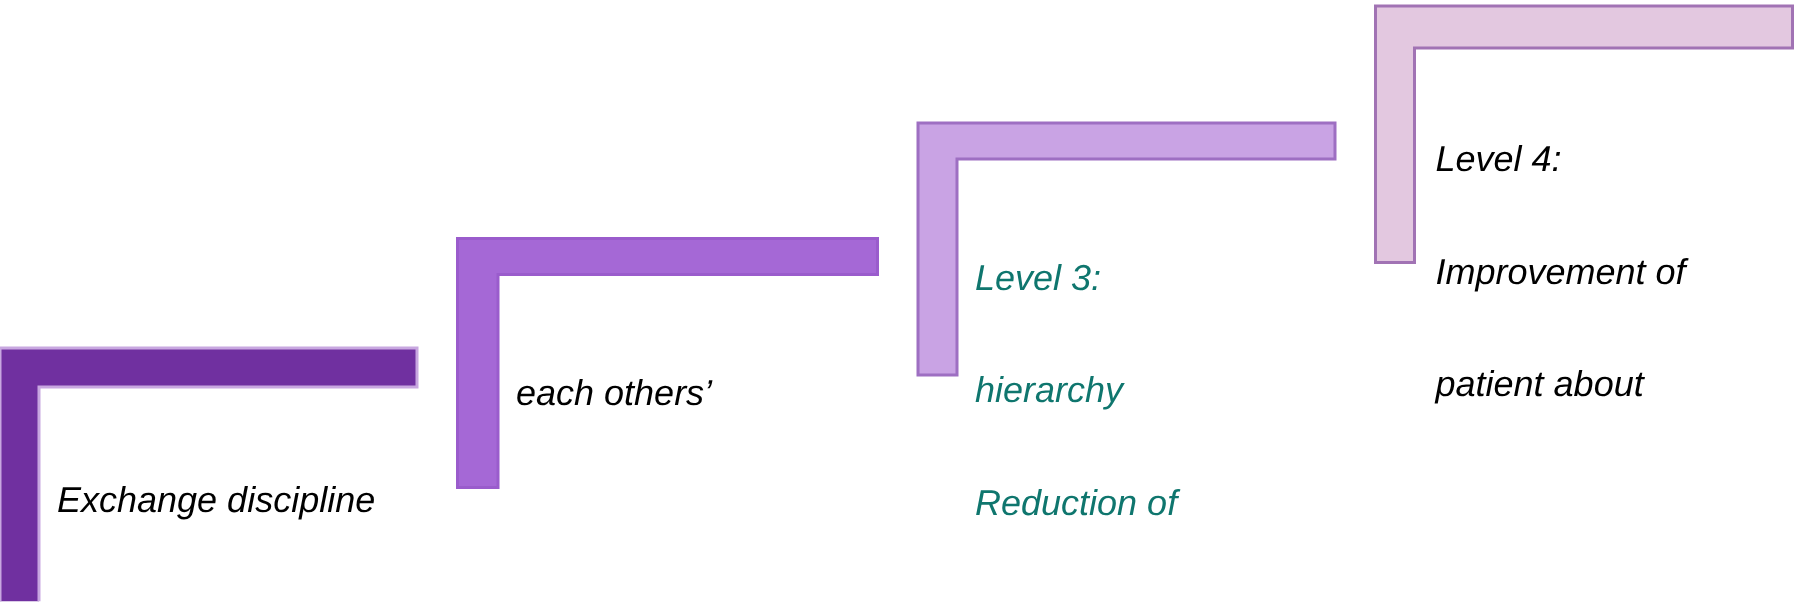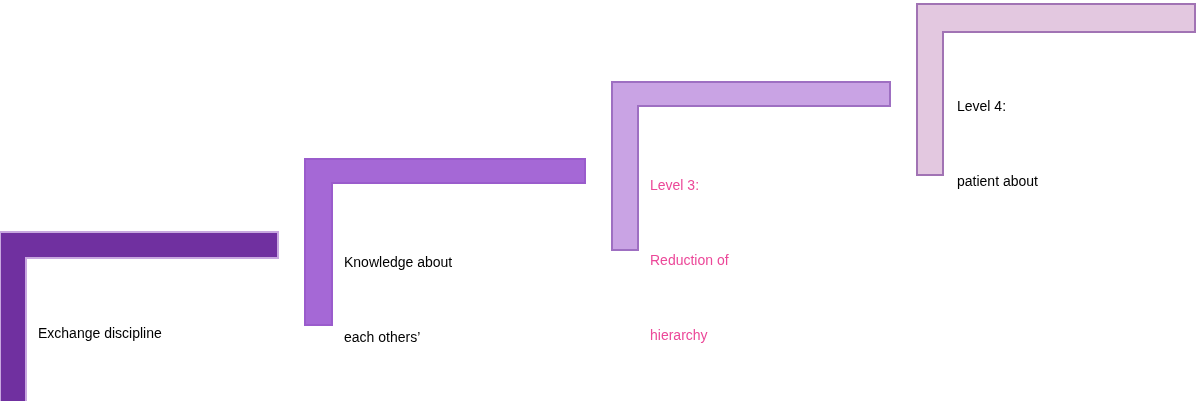--- a/index.html
+++ b/index.html
@@ -20,52 +20,53 @@
     left: 0;
     top: 0;
     width: 1200px;
     height: 401px;
   }
   #shapes polygon {
     stroke-width: 2;
   }
   .label {
     position: absolute;
-    font-size: 14px;
+    font-size: 24px;
     line-height: 25px;
     white-space: pre;
+    font-style: italic;
   }
 </style>
 </head>
 <body>
 
 <div id="canvas" style="background: rgb(255, 255, 255);">
 
   <svg id="shapes" viewBox="0 0 1200 401" xmlns="http://www.w3.org/2000/svg">
     <polygon points="0,232 278,232 278,258 26,258 26,403 0,403" fill="#7030A0" stroke="#C8A7E0"></polygon>
     <polygon points="305,159 585,159 585,183 332,183 332,325 305,325" fill="#A568D6" stroke="#9A5CCC"></polygon>
     <polygon points="612,82 890,82 890,106 638,106 638,250 612,250" fill="#C9A3E4" stroke="#9E6FC2"></polygon>
     <polygon points="917,4 1195,4 1195,32 943,32 943,175 917,175" fill="#E3C8E0" stroke="#A173B4"></polygon>
   </svg>
 
   <div class="label" style="left: 38px; top: 271px; color: rgb(0, 0, 0);">
     <div>Exchange discipline</div>
     
   </div>
 
   <div class="label" style="left: 344px; top: 200px; color: rgb(0, 0, 0);">
-    <div>Knowledge about</div>
     <div>each others’</div>
     
   </div>
 
-  <div class="label" style="left: 650px; top: 123px; color: #ec4899;">
+  <div class="label" style="left: 650px; top: 123px; color: #0f766e;">
     <div>Level 3:</div>
+    <div>hierarchy</div>
     <div>Reduction of</div>
-    <div>hierarchy</div>
   </div>
 
   <div class="label" style="left: 957px; top: 44px; color: rgb(0, 0, 0);">
     <div>Level 4:</div>
+    <div>Improvement of</div>
     <div>patient about</div>
   </div>
 
 </div>
 
 </body></html>

